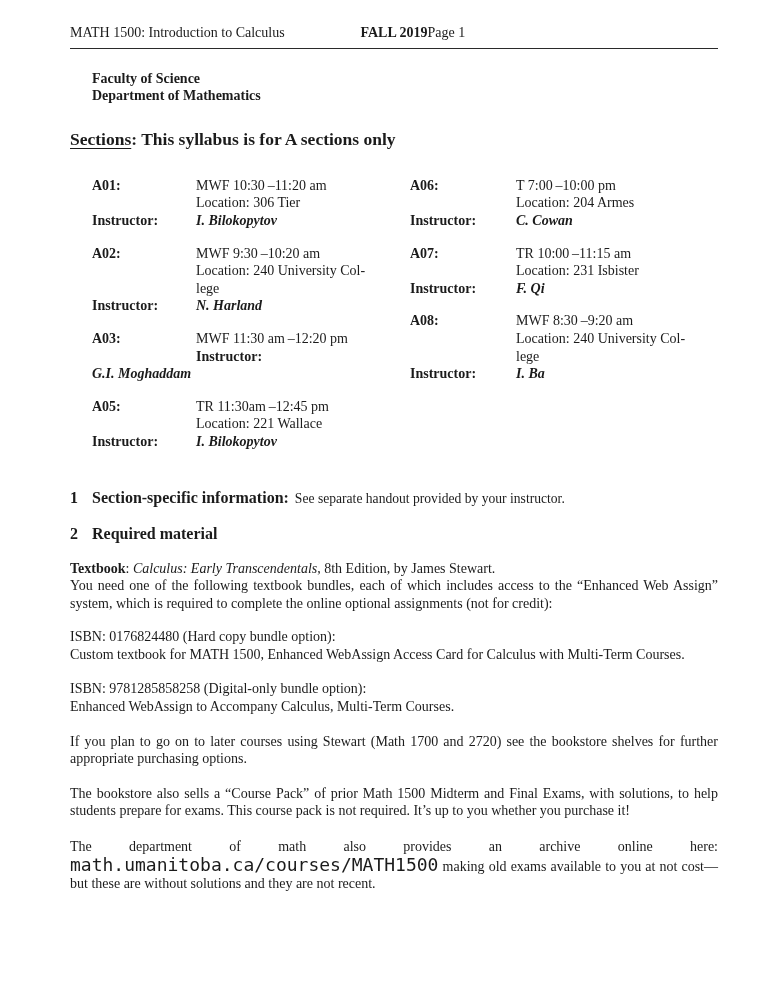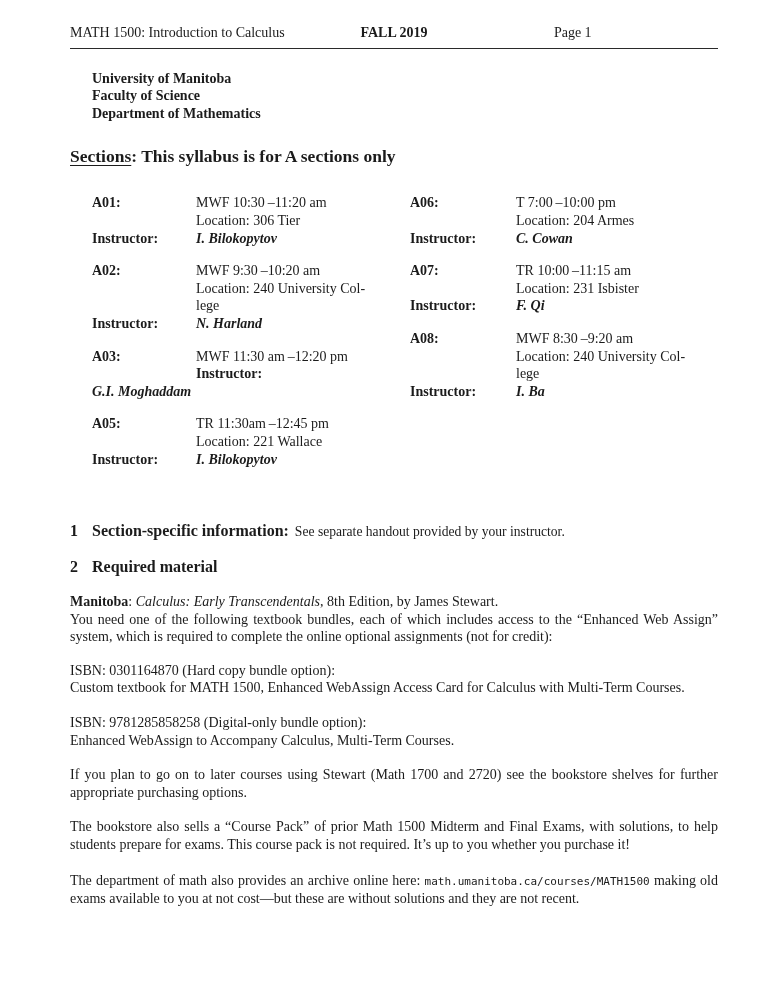--- a/index.html
+++ b/index.html
@@ -15,25 +15,25 @@
   .page { padding: 0 50px 0 70px; }
 
   .header {
     display: flex; align-items: baseline;
     margin-top: 24px;
     padding-bottom: 6px;
     border-bottom: 1.4px solid #2a2a2a;
   }
   .header .h-left  { flex: 1; text-align: left; }
   .header .h-mid   { flex: 0 0 auto; font-weight: bold; }
-  .header .h-right { flex: 1; text-align: center; }
+  .header .h-right { flex: 1; text-align: left; }
 
   .bold { font-weight: bold; }
   .italic { font-style: italic; }
-  .mono { font-family: "DejaVu Sans Mono", "Liberation Mono", monospace; font-size: 11px; }
+  .mono { font-family: "DejaVu Sans Mono", "Liberation Mono", monospace; font-size: 18px; }
   .u { text-underline-offset: 2.5px; }
 
   .institution { margin-top: 21px; margin-left: 22px; font-weight: bold; }
 
   .sections-heading {
     margin-top: 23px;
     font-size: 17.5px; line-height: 23px; font-weight: bold;
   }
   .sections-heading .uword { text-decoration: underline; text-underline-offset: 3px; margin-top: 16px; }
 
@@ -44,40 +44,39 @@
   .col-left  .entry { grid-template-columns: 104px 1fr; }
   .col-right .entry { grid-template-columns: 106px 1fr; }
   .entry .lbl { font-weight: bold; }
   .entry .val { }
   .preline { white-space: pre-line; }
   .instr { font-weight: bold; font-style: italic; }
 
   .sec-head { font-size: 16px; line-height: 20px; font-weight: bold; }
   .sec-head .sec-num { display: inline-block; margin-right: 14px; }
   .sec-head .sec-note { font-weight: normal; font-size: 13.6px; margin-left: 6px; }
-  .sec1 { margin-top: 38px; }
+  .sec1 { margin-top: 22px; }
   .sec2 { margin-top: 15px; }
 
   .para { margin: 16px 0 0 0; text-align: justify; }
   .para.tight { margin-top: 0; }
   .para.pre { white-space: pre-line; text-align: left; }
 </style>
 </head>
 <body>
 
 <div class="page">
 
   <div class="header">
     <span class="h-left">MATH 1500: Introduction to Calculus</span>
     <span class="h-mid">FALL 2019</span>
     <span class="h-right">Page 1</span>
   </div>
 
   <div class="institution">
-    <div>University of Manitoba</div>
     <div>Faculty of Science</div>
     <div>Department of Mathematics</div>
   </div>
 
   <div class="sections-heading"><span class="uword">Sections</span><span>:  This syllabus is for A sections only</span></div>
 
   <div class="sections-table">
     <div class="col-left">
 
       <div class="entry">
@@ -147,25 +146,25 @@
         <div class="val instr">I. Ba</div>
       </div>
 
     </div>
   </div>
 
   <div class="sec-head sec1"><span class="sec-num">1</span><span>Section-specific information:</span><span class="sec-note">See separate handout provided by your instructor.</span></div>
 
   <div class="sec-head sec2"><span class="sec-num">2</span><span>Required material</span></div>
 
-  <p class="para"><span class="bold">Manitoba</span><span>: </span><span class="italic">Calculus: Early Transcendentals</span><span>, 8th Edition, by James Stewart.</span></p>
+  <p class="para"><span class="bold">Textbook</span><span>: </span><span class="italic">Calculus: Early Transcendentals</span><span>, 8th Edition, by James Stewart.</span></p>
 
   <p class="para tight"><span>You need </span><span class="u">one</span><span> of the following textbook bundles, each of which includes access to the “Enhanced Web Assign” system, which is required to complete the online optional assignments (not for credit):</span></p>
 
-  <p class="para pre">ISBN: 0301164870 (Hard copy bundle option):
+  <p class="para pre">ISBN: 0176824480 (Hard copy bundle option):
 Custom textbook for MATH 1500, Enhanced WebAssign Access Card for Calculus with Multi-Term Courses.</p>
 
   <p class="para pre" style="margin-top:17px">ISBN: 9781285858258 (Digital-only bundle option):
 Enhanced WebAssign to Accompany Calculus, Multi-Term Courses.</p>
 
   <p class="para" style="margin-top:17px">If you plan to go on to later courses using Stewart (Math 1700 and 2720) see the bookstore shelves for further appropriate purchasing options.</p>
 
   <p class="para" style="margin-top:17px"><span>The bookstore also sells a “Course Pack” of prior Math 1500 Midterm and Final Exams, with solutions, to help students prepare for exams. </span><span class="u">This course pack is not required. It’s up to you whether you purchase it!</span></p>
 
   <p class="para" style="margin-top:18px"><span>The department of math also provides an archive online here: </span><span class="mono">math.umanitoba.ca/courses/MATH1500</span><span> making old exams available to you at not cost—but these are without solutions and they are not recent.</span></p>

